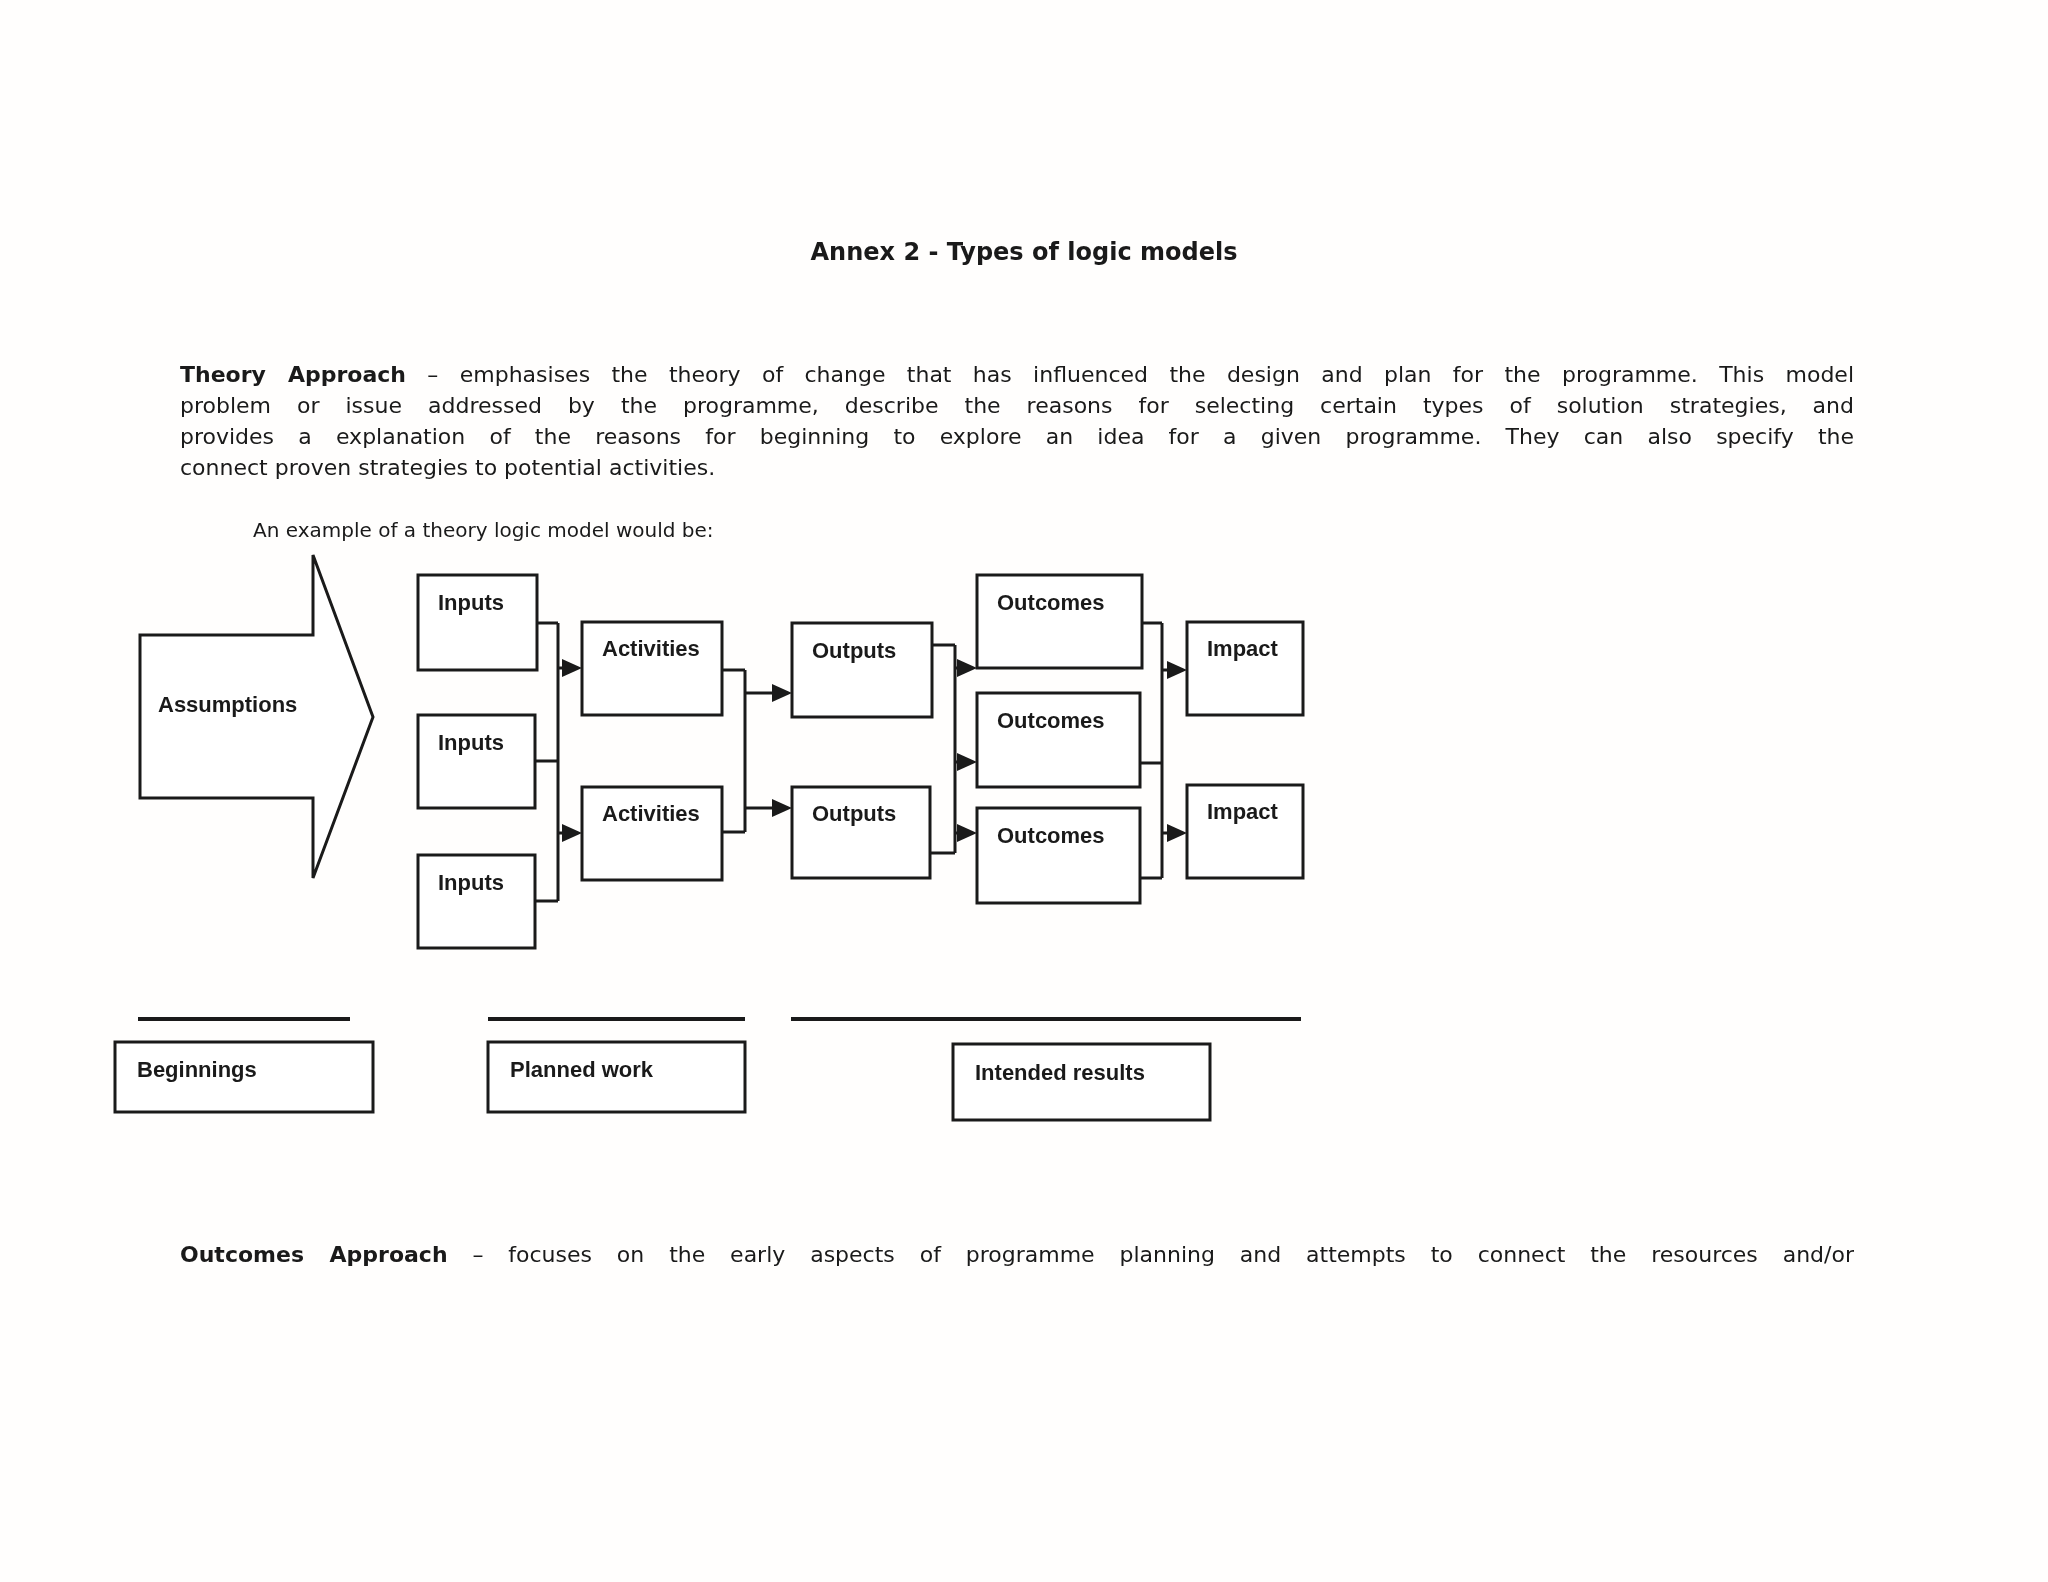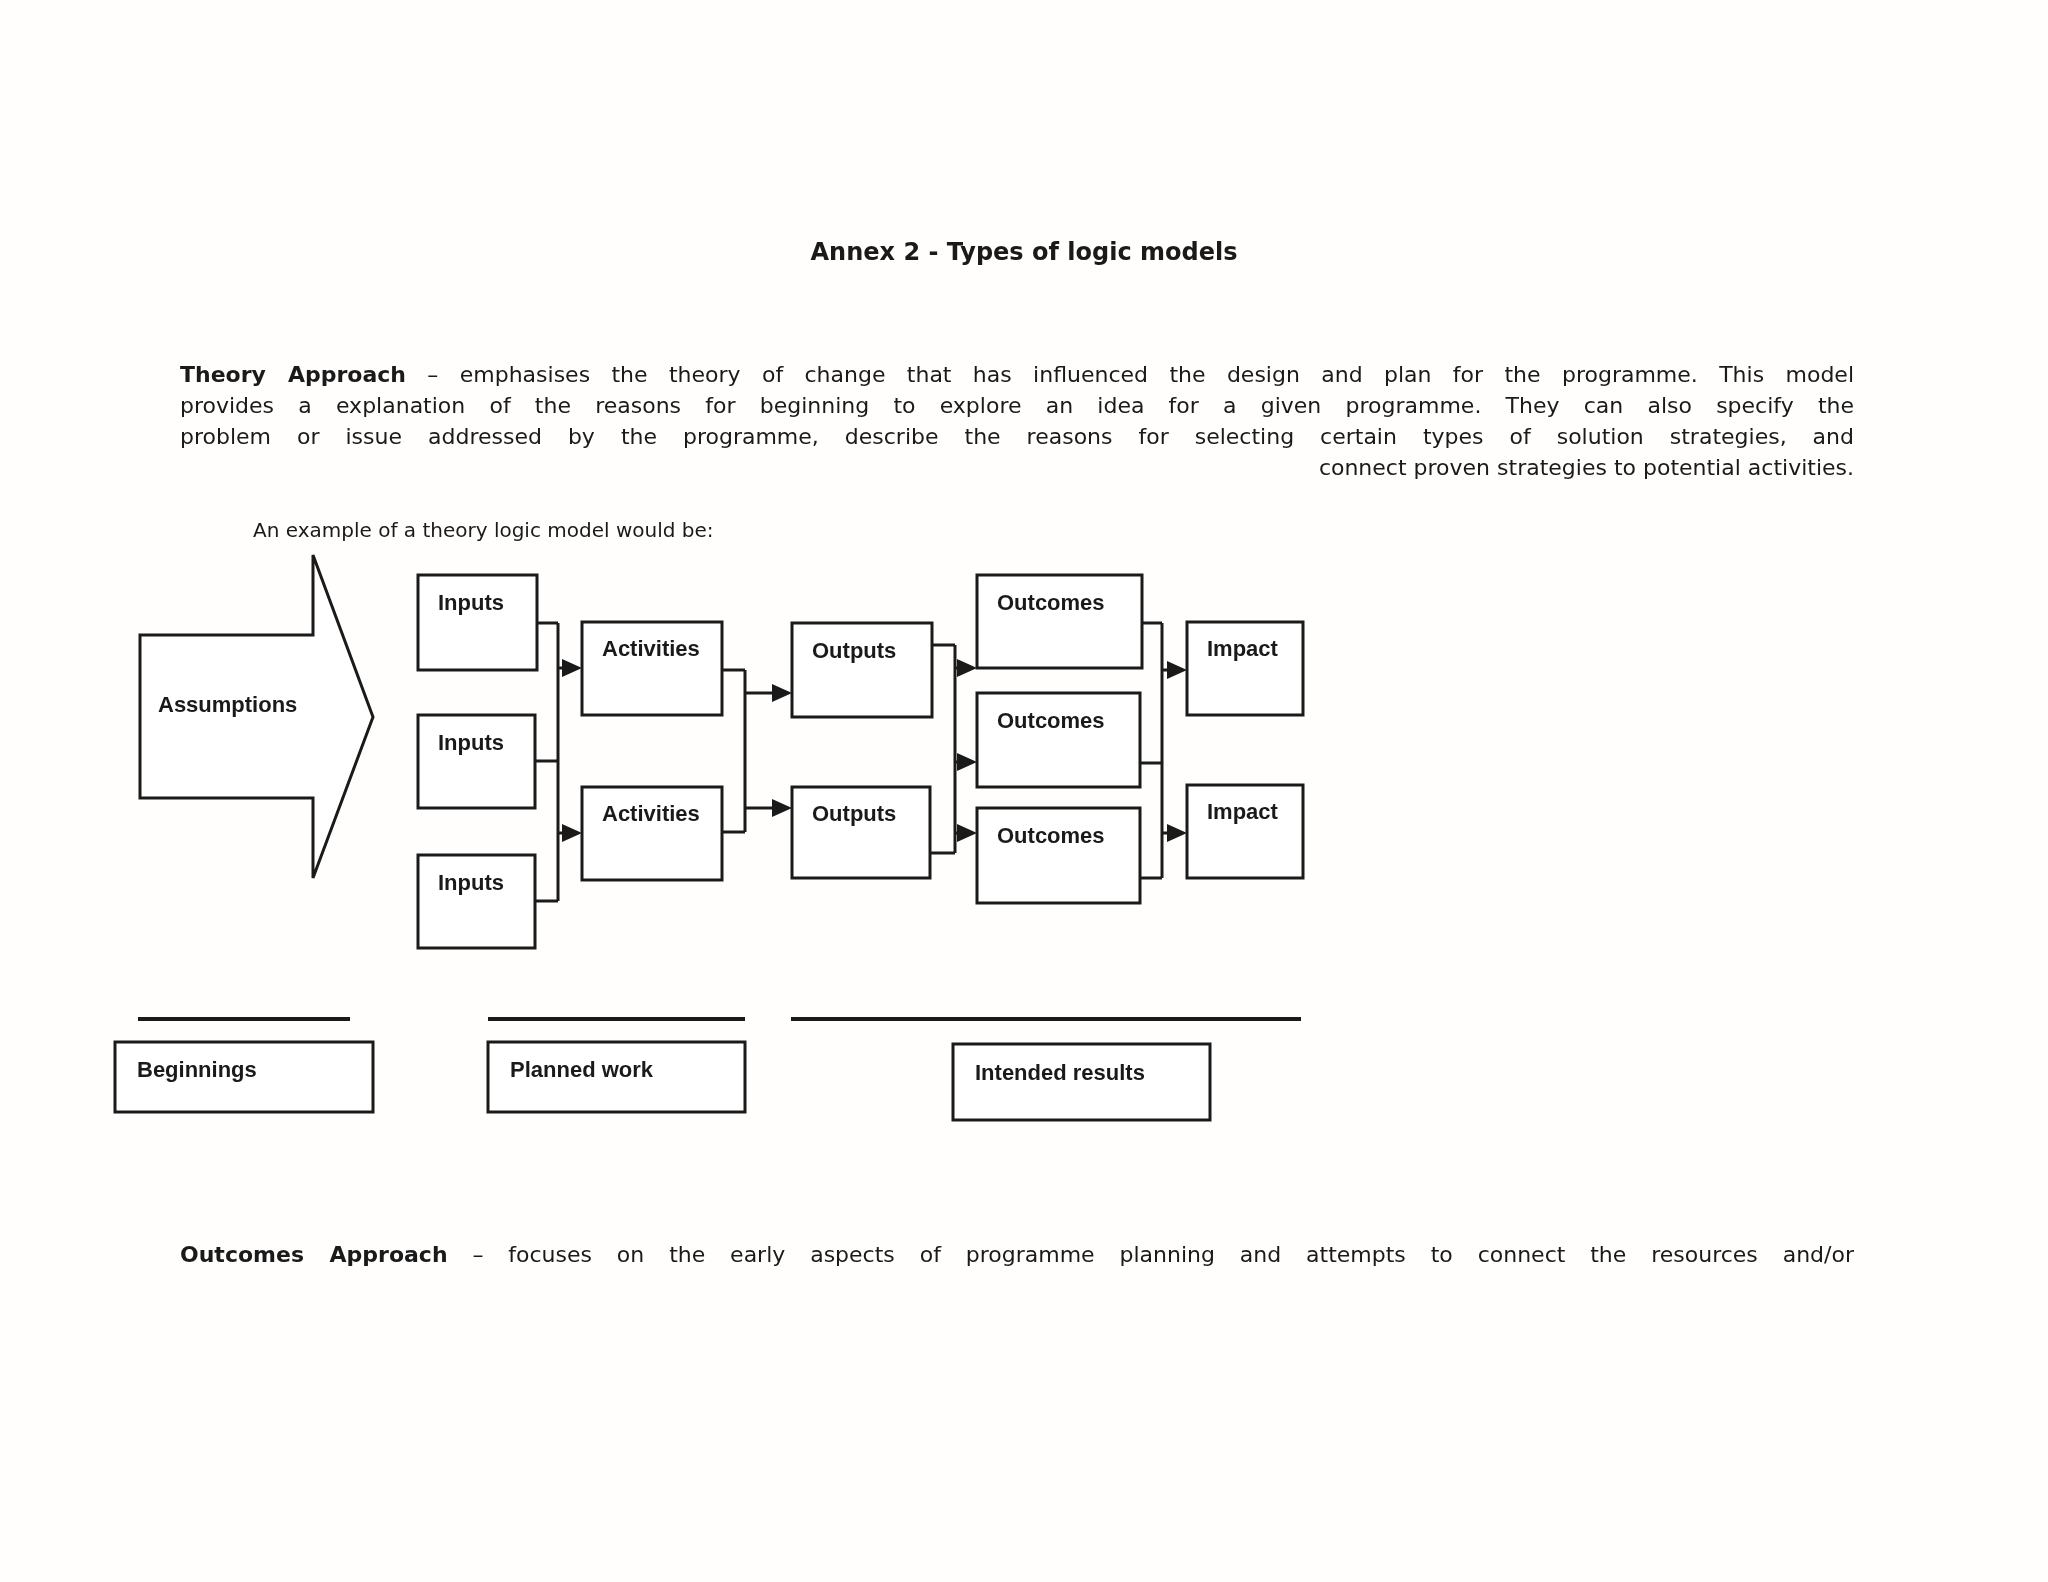--- a/index.html
+++ b/index.html
@@ -9,21 +9,21 @@
     font-family:"DejaVu Sans", sans-serif;
     padding-left:20px;
   }
   .title {
     position:absolute; top:237px; left:0; width:2048px; margin:0;
     font-size:24px; line-height:31px; font-weight:700; text-align:center;
     font-family:"DejaVu Sans", sans-serif;
   }
   .para { position:absolute; left:180px; width:1674px; font-size:22px; line-height:31px; }
   .jline { text-align:justify; text-align-last:justify; height:31px; overflow:hidden; }
-  .jline.last { text-align:right; text-align-last:auto;margin-left:28px; }
+  .jline.last { text-align:left; text-align-last:auto; }
   .lead { font-weight:700; }
   .example {
     position:absolute; left:253px; top:515px;
     font-size:20px; line-height:31px;
   }
   .theory { top:359px; }
   .outcomes { top:1239px; }
   svg.diagram { position:absolute; left:0; top:0; width:2048px; height:1582px; }
   .shape { fill:#ffffff; stroke:#1a1a1a; stroke-width:3; }
   .conn  { fill:none; stroke:#1a1a1a; stroke-width:3; }
@@ -36,22 +36,22 @@
 </style>
 </head>
 <body>
 
 <div class="page">
 
   <h1 class="title">Annex 2 - Types of logic models</h1>
 
   <div class="para theory">
     <div class="jline"><span class="lead">Theory Approach</span><span> – emphasises the theory of change that has influenced the design and plan for the programme. This model</span></div>
+    <div class="jline">problem or issue addressed by the programme, describe the reasons for selecting certain types of solution strategies, and</div>
     <div class="jline">provides a explanation of the reasons for beginning to explore an idea for a given programme. They can also specify the</div>
-    <div class="jline">problem or issue addressed by the programme, describe the reasons for selecting certain types of solution strategies, and</div>
     <div class="jline last">connect proven strategies to potential activities.</div>
   </div>
 
   <div class="example">An example of a theory logic model would be:</div>
 
   <svg class="diagram" viewBox="0 0 2048 1582">
 
     <path class="shape" d="M140,635 H313 V555 L373,717 L313,878 V798 H140 Z"></path>
     <text class="dlabel" x="158" y="712">Assumptions</text>
 

